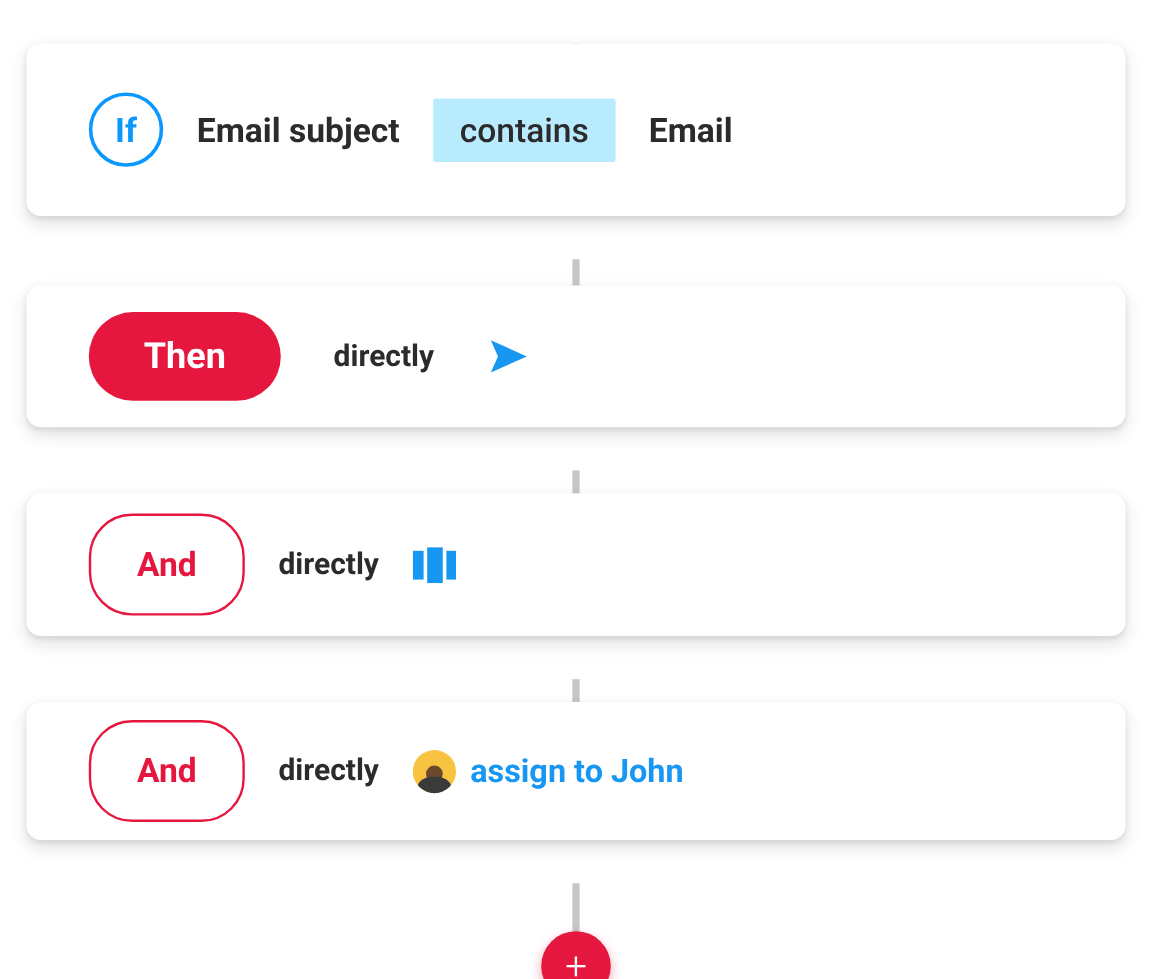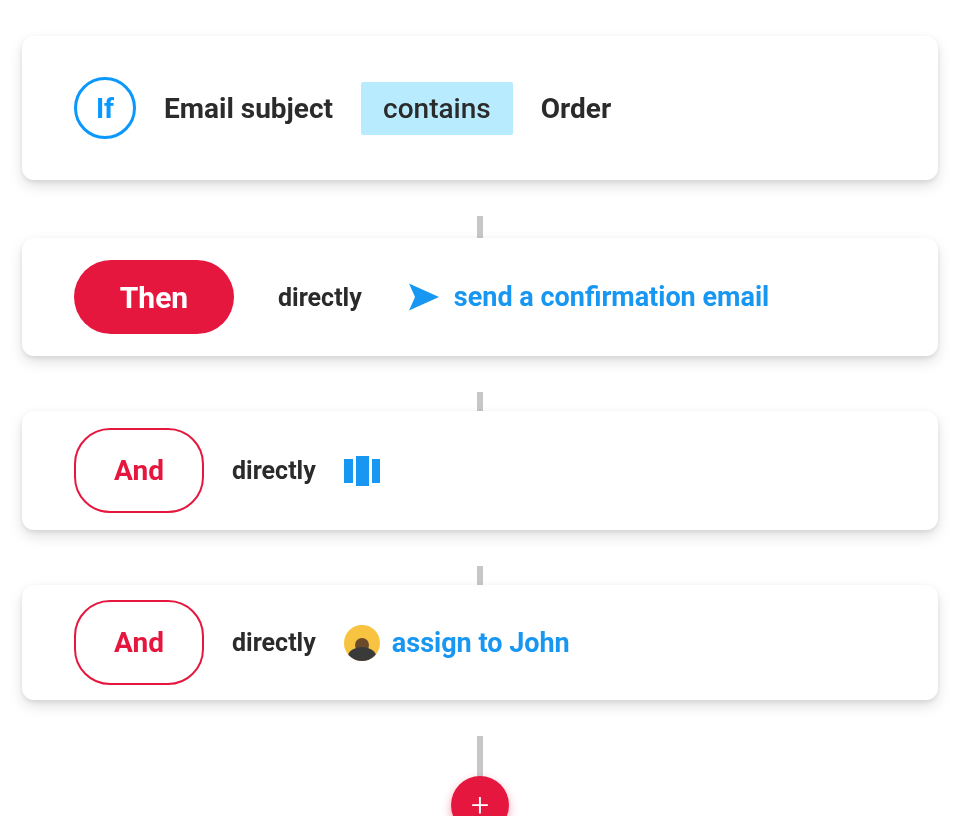--- a/index.html
+++ b/index.html
@@ -178,33 +178,32 @@
   <div class="connector-line connector-2"></div>
   <div class="connector-line connector-3"></div>
   <div class="connector-line connector-4"></div>
 
   <div class="card card-if">
     <div class="badge badge-if">
       <span>If</span>
     </div>
     <span class="text-bold">Email subject</span>
     <span class="text-contains">contains</span>
-    <span class="text-bold">Order</span>
+    <span class="text-bold">Email</span>
   </div>
 
   <div class="card card-then">
     <div class="badge badge-then">
       <span>Then</span>
     </div>
     <span class="text-directly">directly</span>
     <div class="action-group">
       <svg class="icon-send" viewBox="0 0 24 24" fill="#1897f2">
         <path d="M2 3 L22 12 L2 21 L6 12 Z"></path>
       </svg>
-      <span class="action-text">send a confirmation email</span>
     </div>
   </div>
 
   <div class="card card-and1">
     <div class="badge badge-and">
       <span>And</span>
     </div>
     <span class="text-directly">directly</span>
     <div class="action-group">
       <svg class="icon-board" viewBox="0 0 36 30" fill="#1897f2">

